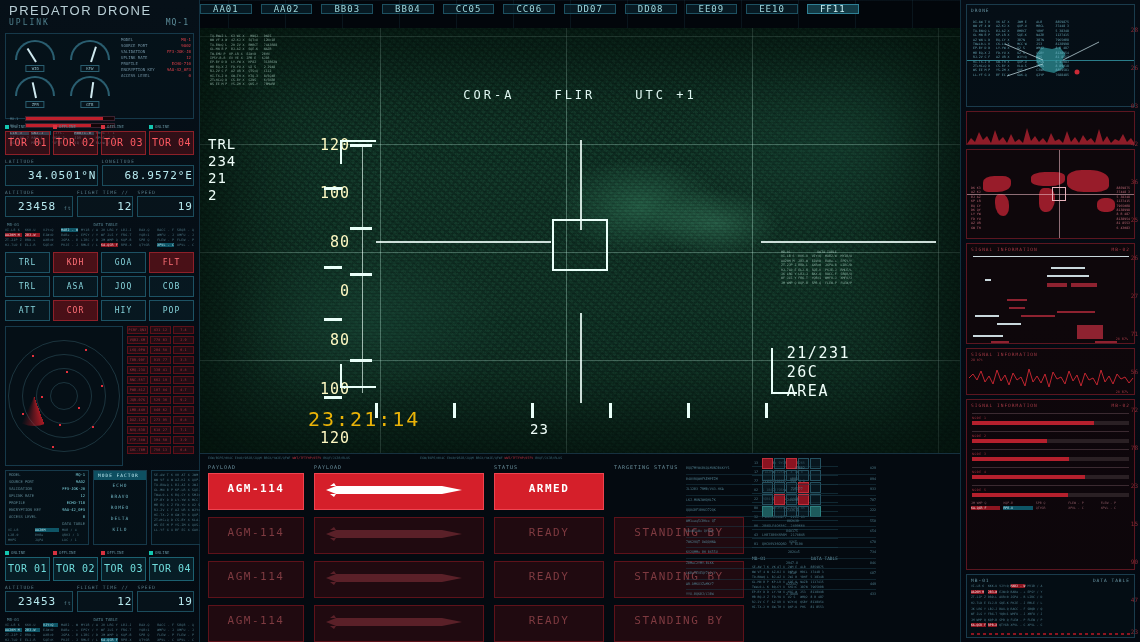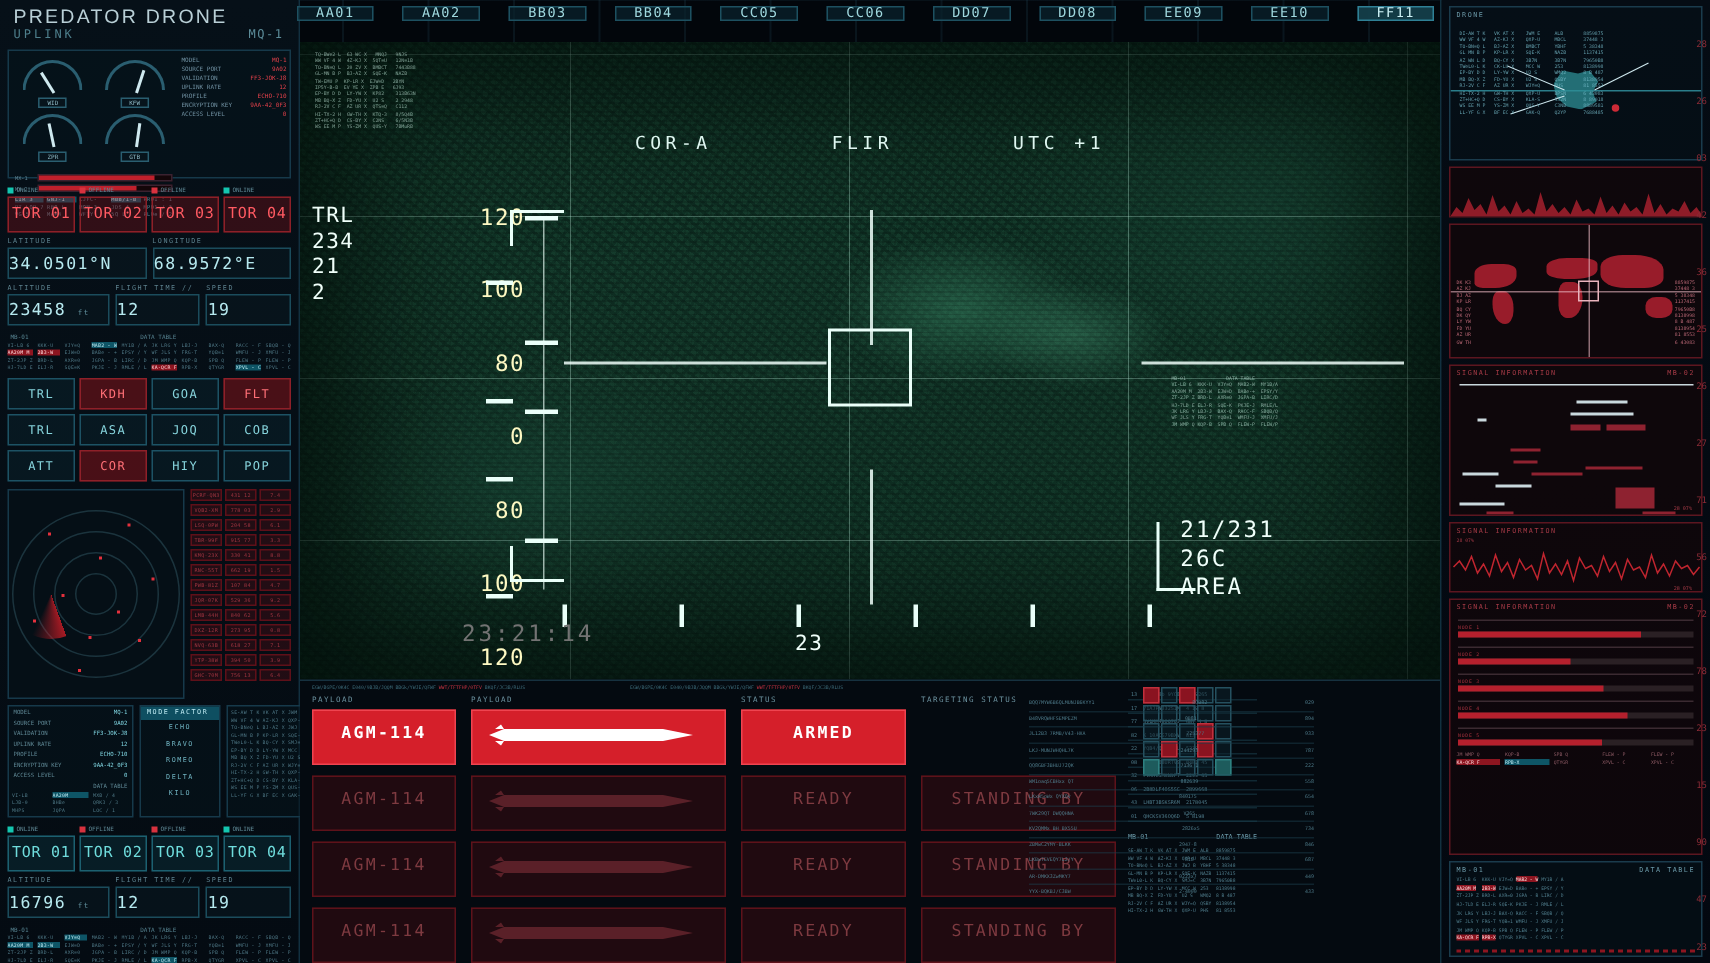--- a/index.html
+++ b/index.html
@@ -62,21 +62,21 @@
   .torstat{ font-size:4px; color:#5e8794; display:flex; align-items:center; gap:2px; margin-bottom:2px;}
   .dot{ width:4px; height:4px; display:inline-block;}
   .dot.on{ background:#14c6b0;}
   .dot.off{ background:#d8323f;}
   .torbtn{ border:1px solid; text-align:center; font-size:10px; padding:5px 0 6px; letter-spacing:.5px;}
   .torbtn.red{ border-color:#8d2028; background:rgba(120,16,24,.38); color:#ff5a62;}
   .torbtn.teal{ border-color:#1c6070; background:rgba(10,50,62,.45); color:#6fdcdc;}
 
   .field{ margin-top:4px;}
   .fl{ font-size:4.5px; color:#5c808d; letter-spacing:1px; margin-bottom:1px;}
-  .fv{ border:1px solid #1b4c5c; background:rgba(8,24,32,.6); text-align:left;
+  .fv{ border:1px solid #1b4c5c; background:rgba(8,24,32,.6); text-align:right;
        font-size:11px; color:#b6e9ef; padding:3px 0; letter-spacing:1px;}
   .fv small{ font-size:5px; color:#5f8e9b;}
   .two{ display:flex; gap:4px;}
   .three{ display:flex; gap:4px;}
 
   
   .dtstrip{ margin-top:5px; }
   .dtlabels{ display:flex; justify-content:space-between; font-size:4px; color:#55808e; padding:0 2px;}
   .dtgrid{ display:flex; gap:3px; margin-top:1px;}
   .dtcol{ flex:1; display:flex; flex-direction:column; gap:1px;}
@@ -108,21 +108,21 @@
   .modewrap{ margin-top:4px; display:flex; gap:4px;}
   .modeleft{ flex:0 0 84px;}
   .keyval{ display:flex; justify-content:space-between; font-size:3.8px; padding:1px 3px; color:#5e8794;}
   .keyval b{ font-weight:400; color:#7fd4e0;}
   .modehdr{ background:#0e4f61; color:#bdeaf2; font-size:4.5px; letter-spacing:1px; padding:2px 4px;}
   .modeitem{ font-size:4.5px; color:#6fb2c0; text-align:center; padding:3px 0; letter-spacing:1px;}
   .bigtable{ flex:1; display:flex; gap:2px; padding:2px;}
 
   
   .center{ flex:1; position:relative; z-index:2; display:flex; flex-direction:column; min-width:0;}
-  .tabs{ height:28px; display:flex; justify-content:center; align-items:stretch; gap:19px; padding:4px 6px 15px 0;}
+  .tabs{ height:28px; display:flex; justify-content:flex-start; align-items:stretch; gap:9px; padding:4px 6px 15px 0;}
   .tab{ border:1px solid #1d5060; background:rgba(10,36,46,.7); color:#9fd8de;
         font-size:9px; letter-spacing:1px; padding:4px 12px; display:flex; align-items:center;}
   .tab.active{ background:rgba(20,62,74,.95); color:#cdf2f6; border-color:#2f8095;}
 
   .feed{ flex:0 0 425px; position:relative; overflow:hidden; background:#04130f;}
   .terrain{ position:absolute; inset:0;
     background:
       radial-gradient(ellipse 120px 70px at 58% 42%, rgba(60,140,105,.45), transparent 70%),
       radial-gradient(ellipse 90px 50px at 68% 46%, rgba(70,150,115,.4), transparent 70%),
       radial-gradient(ellipse 200px 120px at 22% 70%, rgba(26,72,56,.55), transparent 72%),
@@ -135,35 +135,35 @@
   .terrain:after{ content:""; position:absolute; inset:0;
     background:repeating-linear-gradient(0deg, rgba(0,0,0,.14) 0 1px, transparent 1px 3px);}
   .feedgrid{ position:absolute; inset:0;
     background-image:
       linear-gradient(to right, rgba(190,235,220,.35) 1px, transparent 1px),
       linear-gradient(to bottom, rgba(190,235,220,.30) 1px, transparent 1px);
     background-size:186px 108px; background-position:-6px 8px;}
   .vig{ position:absolute; inset:0; box-shadow:inset 0 0 90px 30px rgba(0,10,6,.8);}
 
   .hud{ position:absolute; inset:0; color:#e8fbf6; font-family:"DejaVu Sans Mono",monospace;}
-  .hud .topmeta{ position:absolute; top:60px; width:100%; display:flex; justify-content:center; gap:80px;
+  .hud .topmeta{ position:absolute; top:60px; width:100%; display:flex; justify-content:center; gap:40px;
     font-size:12px; letter-spacing:3px; color:#dff7f1;}
   .scale{ position:absolute; left:58px; top:108px; width:92px;}
   .scale .sv{ font-size:15px; letter-spacing:1px; text-align:right; color:#fef9c3; }
   .trl{ position:absolute; left:8px; top:108px; font-size:14px; line-height:17px; letter-spacing:1px; color:#f0fffa;}
   .axisv{ position:absolute; left:162px; top:118px; bottom:60px; width:1px; background:rgba(235,255,248,.65);}
   .ticks i{ position:absolute; left:124px; width:18px; height:3px; background:#eafff9; display:block;}
   .crosshair{ position:absolute; left:50%; top:51%; transform:translate(-50%,-50%);}
   .crosshair .box{ width:56px; height:52px; border:2px solid #eafff9;}
   .chline{ position:absolute; background:rgba(240,255,250,.85);}
   .bracket{ position:absolute; border:2px solid #eafff9;}
   .target{ position:absolute; right:110px; top:316px; font-size:15px; line-height:19px; letter-spacing:1.5px; color:#f0fffa;}
   .tbracket{ position:absolute; right:163px; top:320px; width:26px; height:46px;
     border-left:2px solid #eafff9; border-bottom:2px solid #eafff9;}
-  .clock{ position:absolute; left:108px; bottom:22px; font-size:15px; letter-spacing:2px; color:#737373;}
+  .clock{ position:absolute; left:108px; bottom:22px; font-size:20px; letter-spacing:2px; color:#eab308;}
   .btick{ position:absolute; bottom:35px; width:3px; height:15px; background:#eafff9;}
   .bnum{ position:absolute; bottom:16px; font-size:14px; color:#f0fffa; letter-spacing:1px;}
   .feedtbl{ position:absolute; font-size:3.2px; color:rgba(215,255,240,.55); line-height:4.4px; white-space:pre;}
 
   
   .payzone{ flex:1; position:relative; background:#040a10; border-top:1px solid #16313f; display:flex; min-height:0;}
   .paycols{ flex:0 0 480px; padding:10px 8px 4px 8px;}
   .ticker{ position:absolute; top:2px; left:0; right:0; font-size:3.2px; color:#3c6a78; padding:0 8px; display:flex; gap:70px; overflow:hidden; white-space:nowrap;}
   .ticker b{ color:#c03240; font-weight:400;}
   .phdr{ font-size:5px; color:#6d93a0; letter-spacing:1px; margin-bottom:3px;}
@@ -706,21 +706,21 @@
             <i class="dot on"></i>
             <span>ONLINE</span>
           </div>
         <div class="torbtn teal">TOR 04</div>
       </div>
     </div>
 
     <div class="three field">
       <div style="flex:1.2">
         <div class="fl">ALTITUDE</div>
-        <div class="fv"><span>16796</span> <small>ft</small></div>
+        <div class="fv"><span>23453</span> <small>ft</small></div>
       </div>
       <div style="flex:1">
         <div class="fl">FLIGHT TIME //</div>
         <div class="fv">12</div>
       </div>
       <div style="flex:1">
         <div class="fl">SPEED</div>
         <div class="fv">19</div>
       </div>
     </div>

